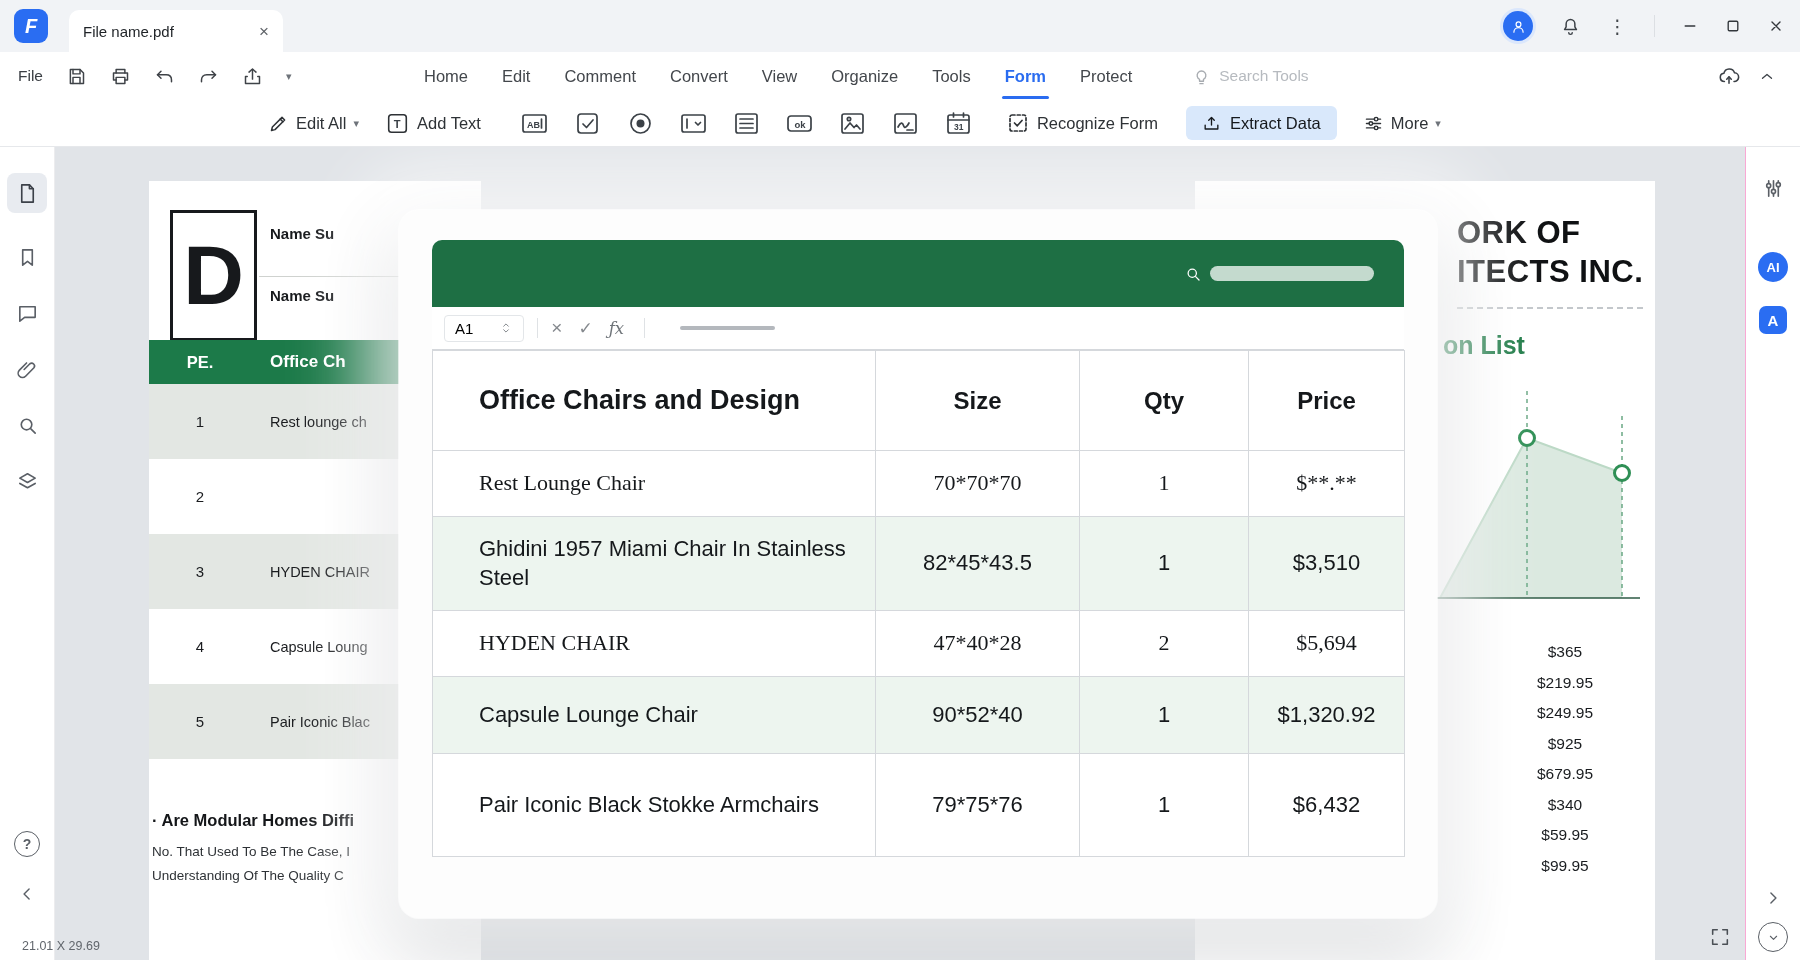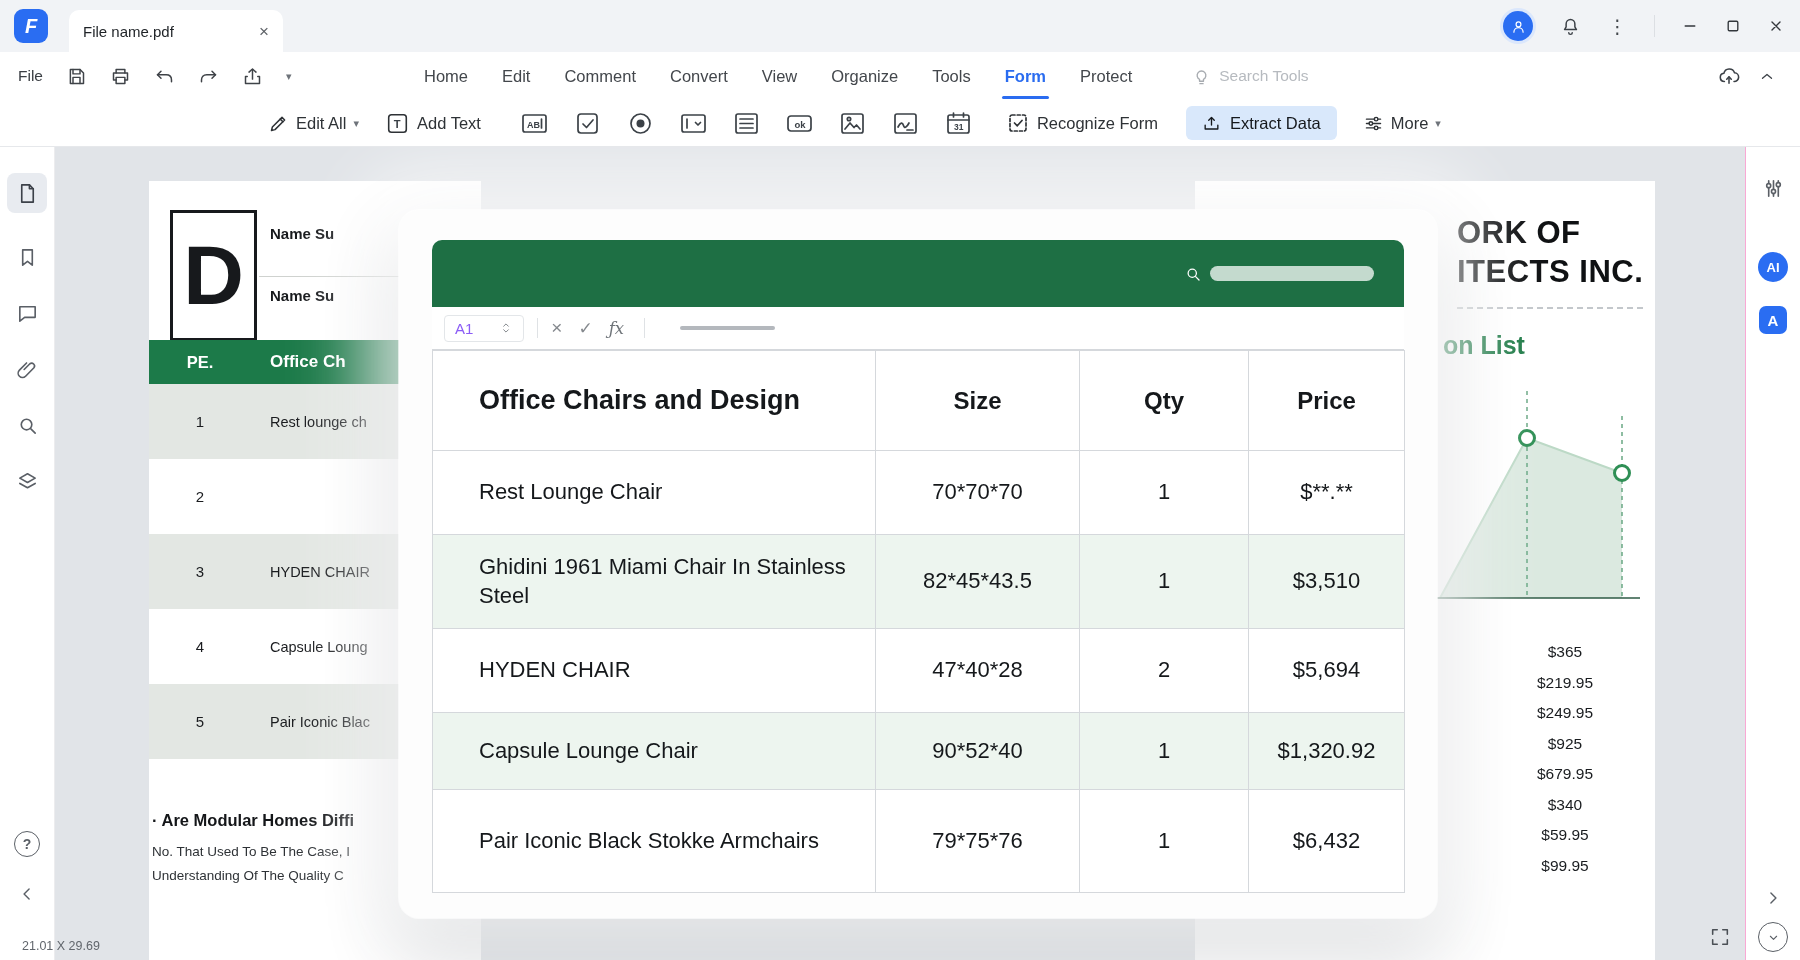--- a/index.html
+++ b/index.html
@@ -95,33 +95,33 @@
 
   
   .modal { position:absolute; left:344px; top:63px; width:1038px; height:708px; background:#fdfdfd; border-radius:20px; z-index:10;
            box-shadow:0 0 0 1px rgba(255,255,255,.65), 0 0 70px 36px rgba(255,255,255,.75), 0 28px 70px rgba(35,45,55,.32); }
   .xl-green { position:absolute; left:33px; top:30px; width:972px; height:67px; background:#1e6f44; border-radius:10px 10px 0 0; }
   .xl-search { position:absolute; right:30px; top:50%; transform:translateY(-50%); display:flex; align-items:center; gap:8px; color:#fff; }
   .xl-pill { width:164px; height:15px; border-radius:8px; background:rgba(255,255,255,.74); }
   .xl-formula { position:absolute; left:33px; top:97px; width:972px; height:43px; background:#fff; border-bottom:1px solid #d5d8dc;
                 display:flex; align-items:center; padding:0 12px; }
   .namebox { display:flex; align-items:center; gap:26px; border:1px solid #e3e6e9; border-radius:4px; padding:4px 10px; }
-  .cellref { font-size:15px; color:#8b5cf6; }
+  .cellref { font-size:15px; color:#000000; }
   .f-div { width:1px; height:20px; background:#dfe2e5; margin:0 13px; }
   .f-x { font-size:19px; color:#85898e; }
   .f-ck { font-size:17px; color:#85898e; margin-left:16px; }
   .f-fx { font-family:"DejaVu Serif",serif; font-style:italic; font-size:16.5px; color:#6f7479; margin-left:16px; }
   .f-bar { width:95px; height:4px; background:#b4b8bd; border-radius:2px; margin-left:22px; }
   .xl-table { position:absolute; left:33px; top:140px; width:972px; border-collapse:collapse; table-layout:fixed; background:#fff; }
   .xl-table td { border:1px solid #d5d8dc; font-size:22px; color:#15181b; text-align:center; padding:6px 10px; line-height:1.3; }
   .xl-table td.name { text-align:left; padding-left:46px; padding-right:24px; }
   .xl-table tr.hrow td { font-weight:700; }
   .xl-table tr.hrow td.name { font-size:27px; }
   .xl-table tr.hrow td:not(.name) { font-size:24px; }
-  .hrow { height:100px; } .rh78 { height:84px; } .rh94 { height:94px; } .rh77 { height:77px; } .rh103 { height:103px; }
+  .hrow { height:100px; } .rh78 { height:66px;font-family:Liberation Serif, serif; } .rh94 { height:94px; } .rh77 { height:77px; } .rh103 { height:103px; }
   .tint td { background:#edf5ef; }
 
   .page-size { position:absolute; left:22px; top:939px; z-index:30; font-size:12.5px; color:#61666c; }
 </style>
 </head>
 <body>
 
 <div class="app">
 
   <div class="titlebar">
@@ -468,21 +468,21 @@
             <td>Qty</td>
             <td>Price</td>
           </tr>
           <tr class="rh78">
             <td class="name">Rest Lounge Chair</td>
             <td>70*70*70</td>
             <td>1</td>
             <td>$**.**</td>
           </tr>
           <tr class="rh94 tint">
-            <td class="name">Ghidini 1961 Miami Chair In Stainless Steel</td>
+            <td class="name">Ghidini 1957 Miami Chair In Stainless Steel</td>
             <td>82*45*43.5</td>
             <td>1</td>
             <td>$3,510</td>
           </tr>
           <tr class="rh78">
             <td class="name">HYDEN CHAIR</td>
             <td>47*40*28</td>
             <td>2</td>
             <td>$5,694</td>
           </tr>

